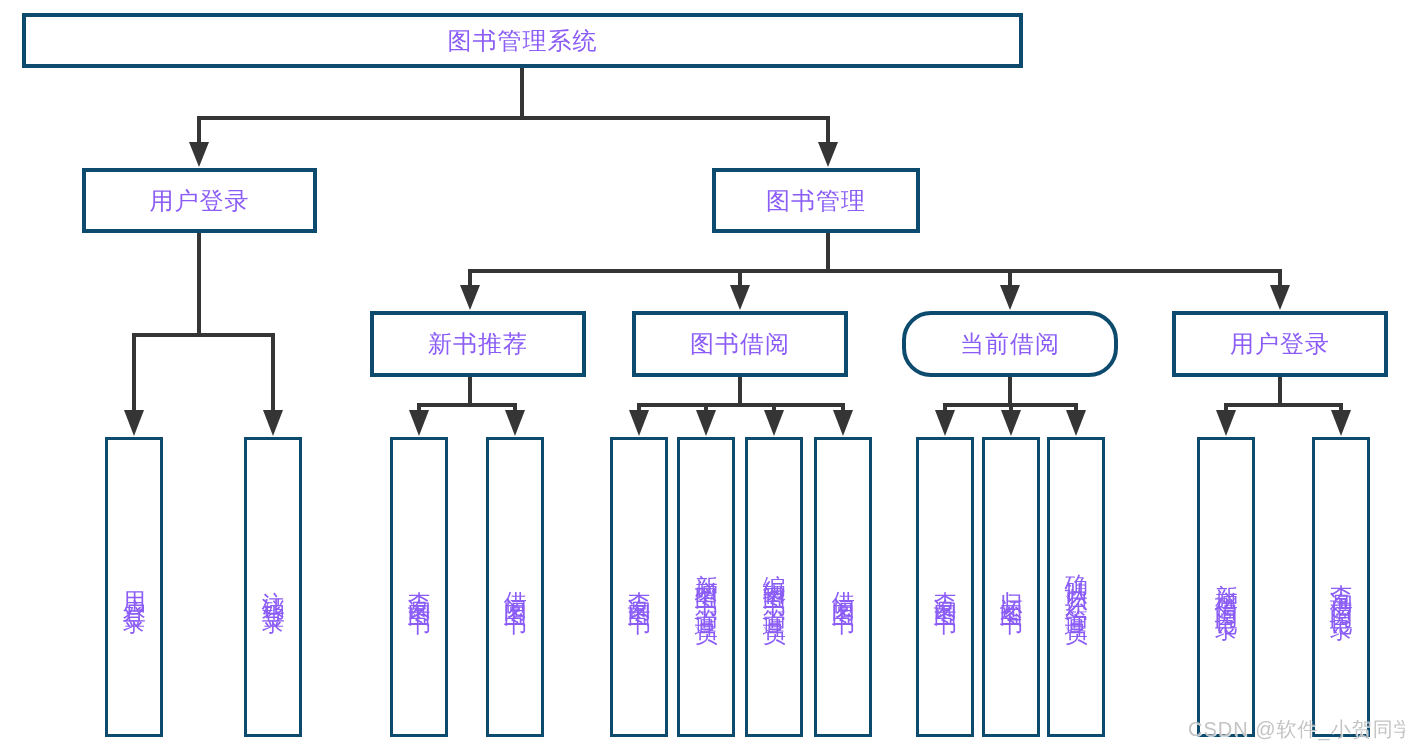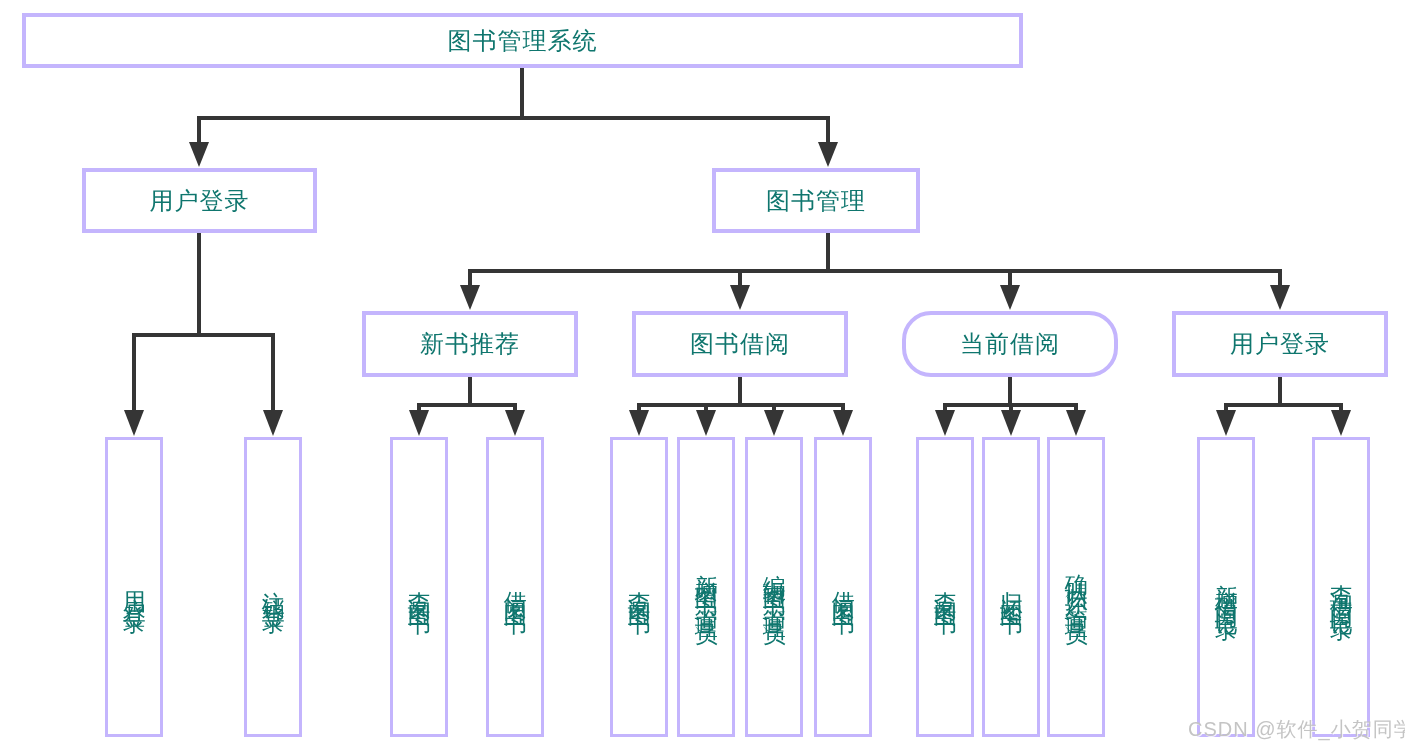--- a/index.html
+++ b/index.html
@@ -11,23 +11,23 @@
     overflow:hidden;
   }
   .connectors{
     position:absolute;left:0;top:0;width:1405px;height:747px;
     z-index:1;
   }
   .node{
     position:absolute;
     box-sizing:border-box;
     background:#ffffff;
-    border:4px solid #c4b5fd;
+    border:4px solid #0c4a6e;
     display:flex;align-items:center;justify-content:center;
-    color:#0f766e;
+    color:#8b5cf6;
     z-index:2;
   }
   .h-node{
     font-size:24px;
     letter-spacing:1px;
     white-space:nowrap;
   }
   .v-node{
     border-width:3px;
     font-size:23px;
@@ -39,21 +39,21 @@
     line-height:1.1;
     white-space:nowrap;
   }
   
   #n-root{left:22px;top:13px;width:1001px;height:55px;}
   
   #n-l2-login{left:82px;top:168px;width:235px;height:65px;}
   #n-l2-mgmt{left:712px;top:168px;width:208px;height:65px;}
   
   .l3{top:311px;width:216px;height:66px;}
-  #n-l3-recommend{left:362px;}
+  #n-l3-recommend{left:370px;}
   #n-l3-borrow{left:632px;}
   #n-l3-current{left:902px;border-radius:29px;}
   #n-l3-record{left:1172px;}
   
   .l4{top:437px;width:58px;height:300px;}
   #n-leaf-1{left:105px;}
   #n-leaf-2{left:244px;}
   #n-leaf-3{left:390px;}
   #n-leaf-4{left:486px;}
   #n-leaf-5{left:610px;}

